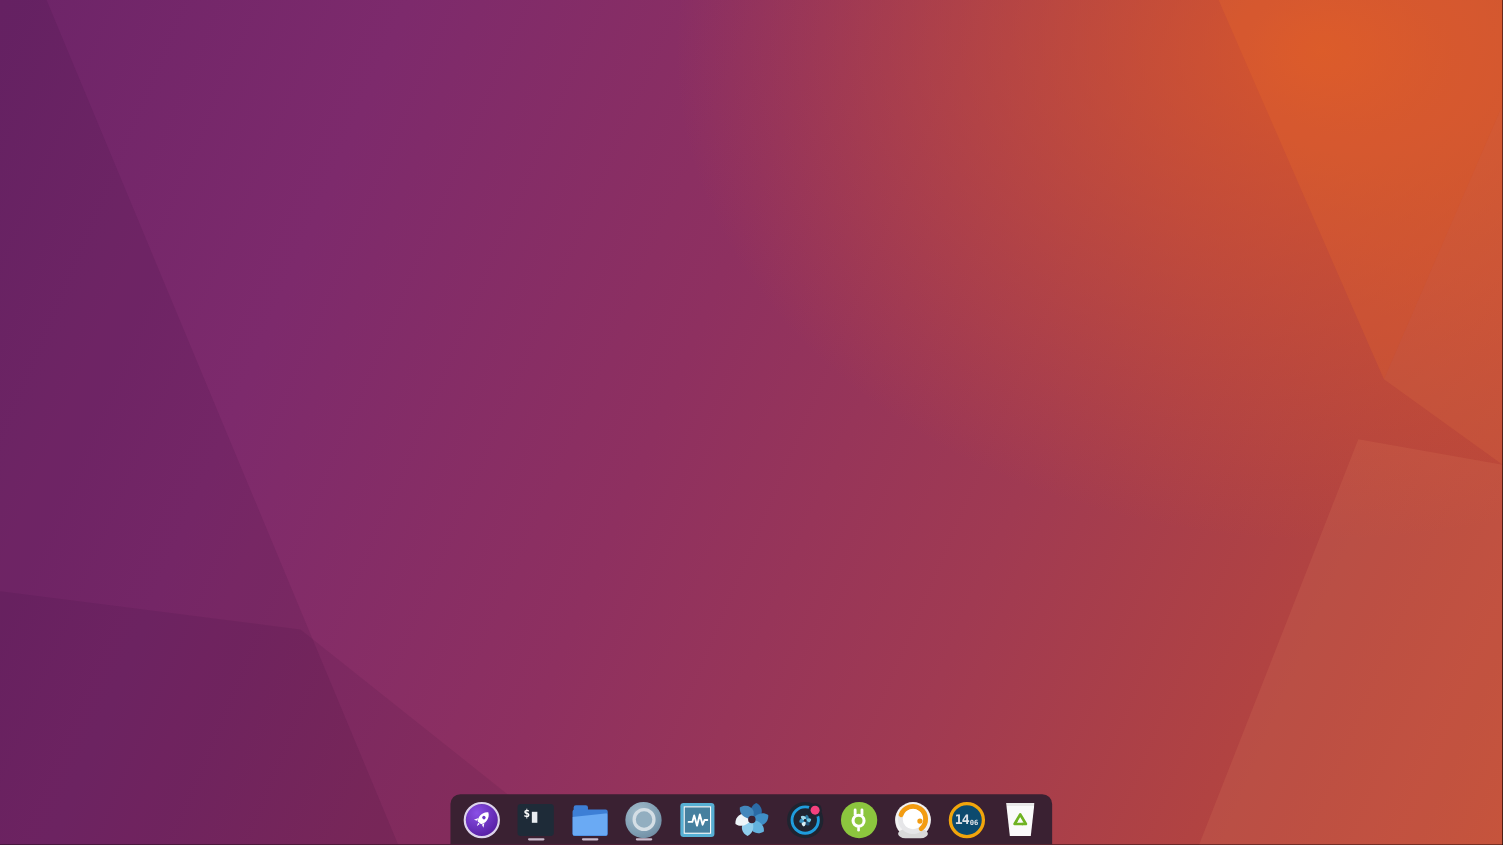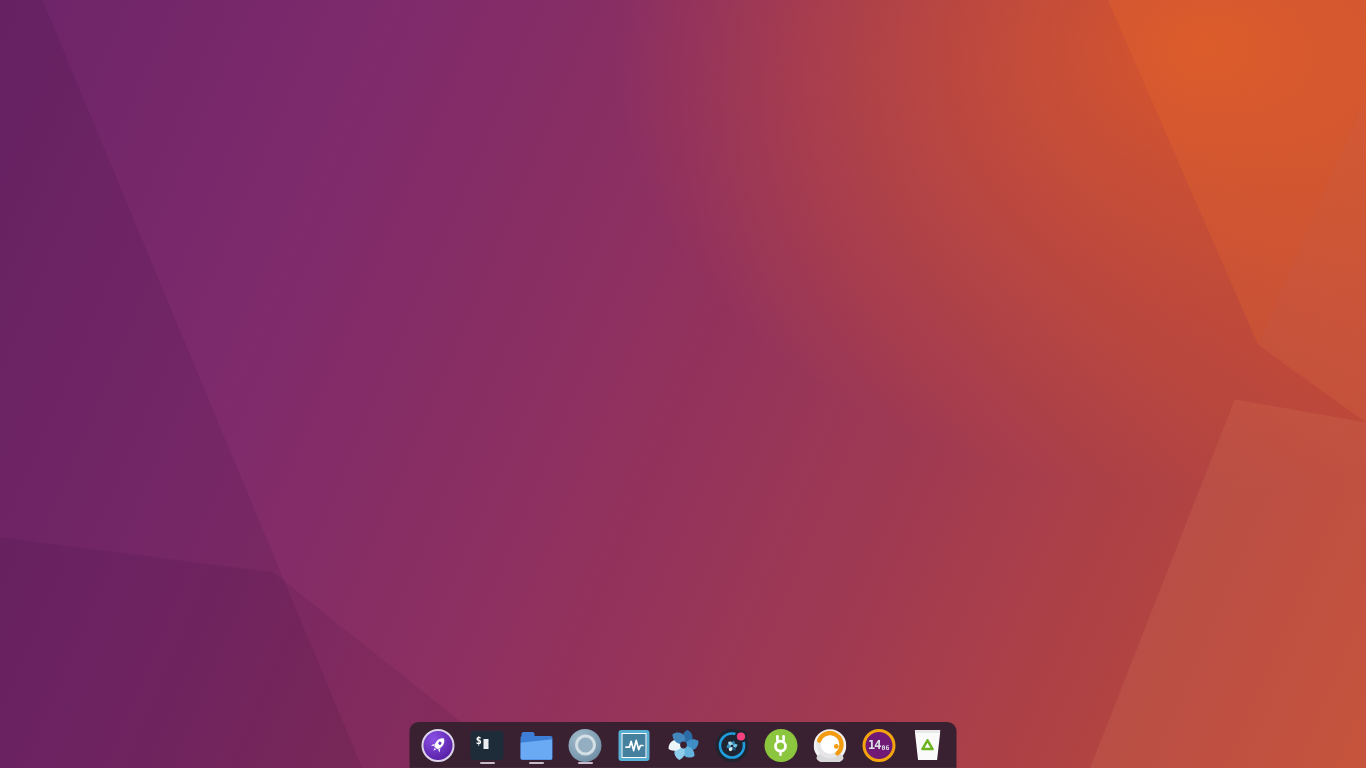--- a/index.html
+++ b/index.html
@@ -43,21 +43,21 @@
   
   .ic-mon{width:31px;height:31px;border-radius:3px;background:#57b0d4;padding:3px;box-sizing:border-box;}
   .mon-in{width:100%;height:100%;background:#46809f;border:1.5px solid #fff;box-sizing:border-box;
     display:flex;align-items:center;justify-content:center;}
   
   .ic-ring{width:33px;height:33px;border-radius:50%;background:#1f2430;}
   
   .ic-plug{width:33px;height:33px;border-radius:50%;background:#8cc63e;display:flex;align-items:center;justify-content:center;}
   
   .ic-clock{width:33px;height:33px;border-radius:50%;border:3px solid #f2a50c;box-sizing:border-box;
-    background:#701a75;display:flex;align-items:center;justify-content:center;}
+    background:#0c4a6e;display:flex;align-items:center;justify-content:center;}
   .clk-h{color:#dde2e8;font:bold 12px "DejaVu Sans Mono",monospace;letter-spacing:-1px;}
   .clk-m{color:#dde2e8;font:bold 6.5px "DejaVu Sans Mono",monospace;margin-left:1px;transform:translateY(3px);}
   
   .ic-trash{position:relative;width:28px;height:30px;}
   .tr-body{position:absolute;inset:0;background:linear-gradient(#e9e9e9 0 2.5px,#fafafa 2.5px);
     clip-path:polygon(4% 0,96% 0,84% 100%,16% 100%);}
   .tr-sym{position:absolute;left:50%;top:53%;transform:translate(-50%,-50%);}
 </style>
 </head>
 <body>

